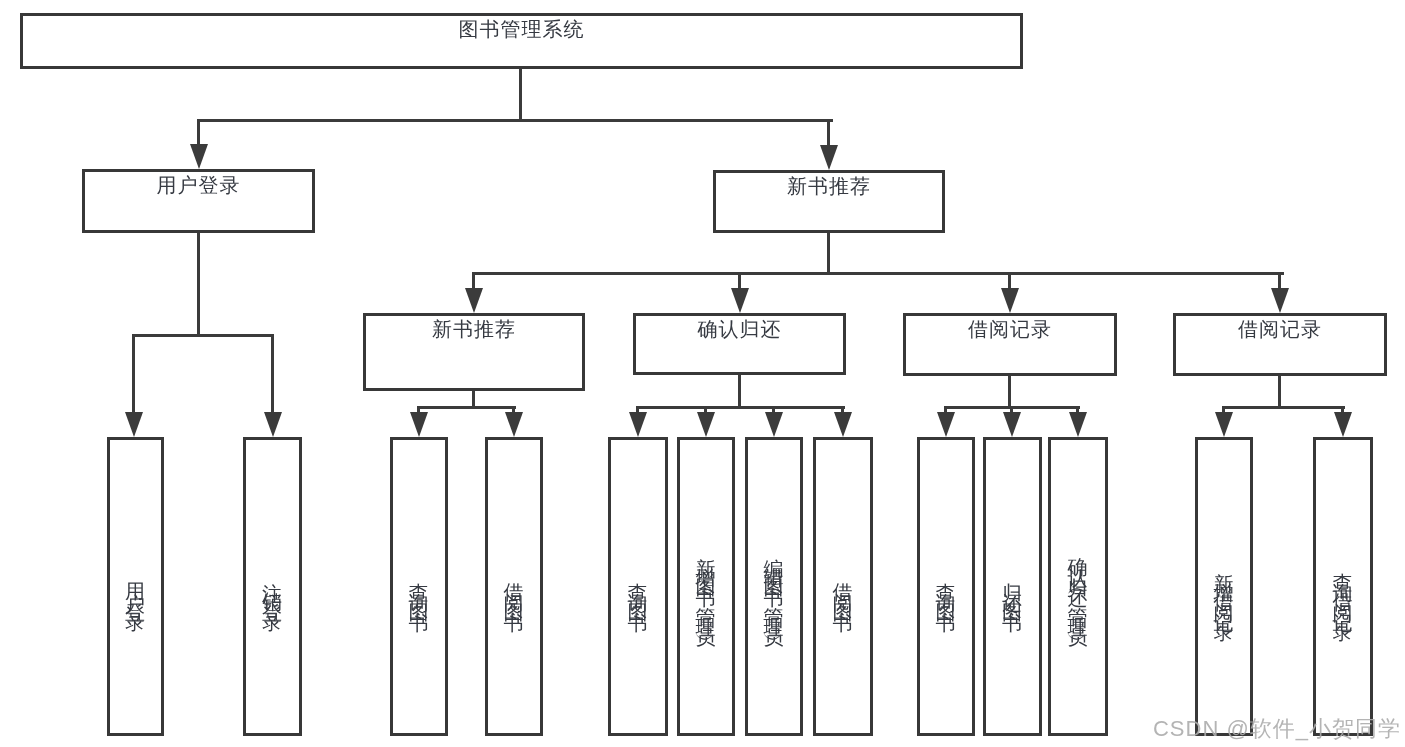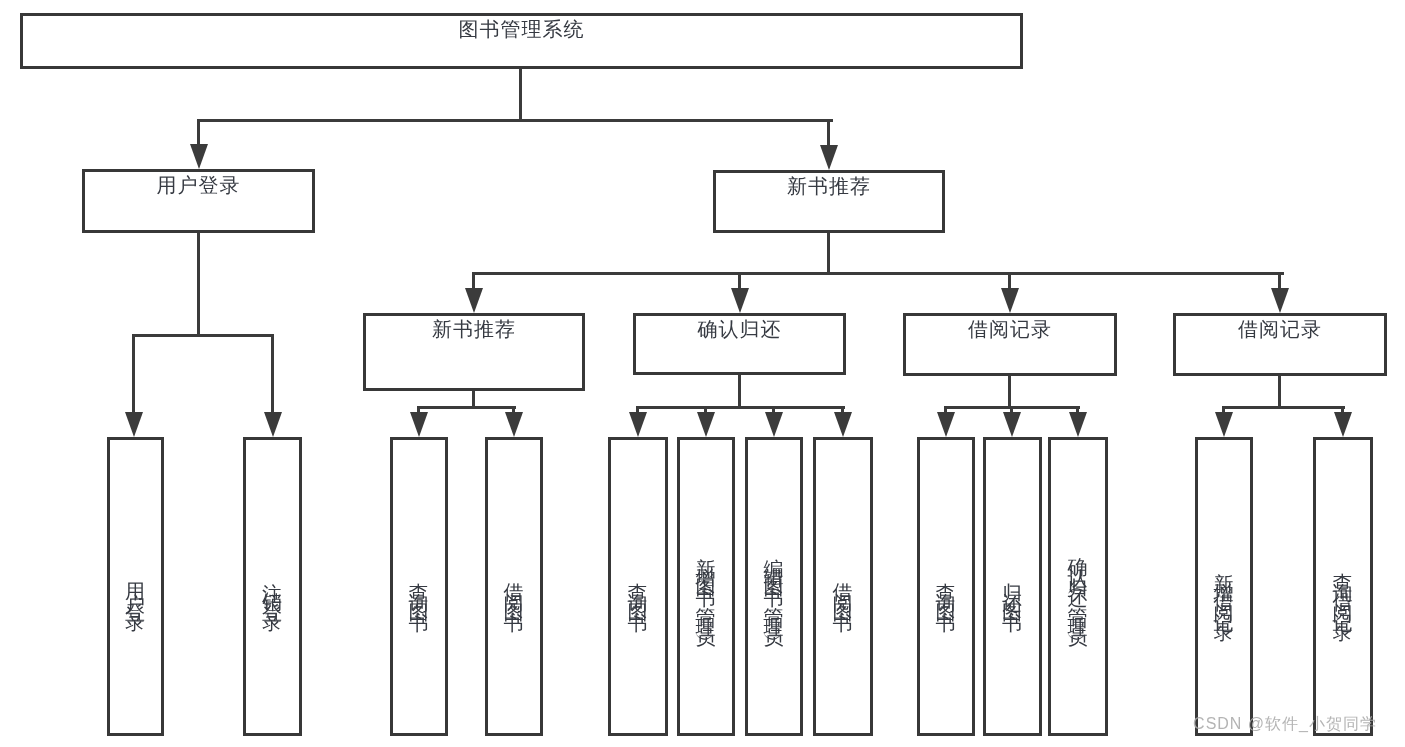--- a/index.html
+++ b/index.html
@@ -54,23 +54,23 @@
     position: absolute;
     width: 0;
     height: 0;
     border-left: 9px solid transparent;
     border-right: 9px solid transparent;
     border-top: 25px solid #3b3b3b;
     z-index: 1;
   }
   #watermark {
     position: absolute;
-    right: 28px;
+    right: 4px;
     top: 714px;
-    font-size: 16px;
+    font-size: 22px;
     color: rgba(172,172,172,0.9);
     letter-spacing: 1px;
     z-index: 5;
     white-space: nowrap;
   }
 </style>
 </head>
 <body>
 
 <div id="stage">

